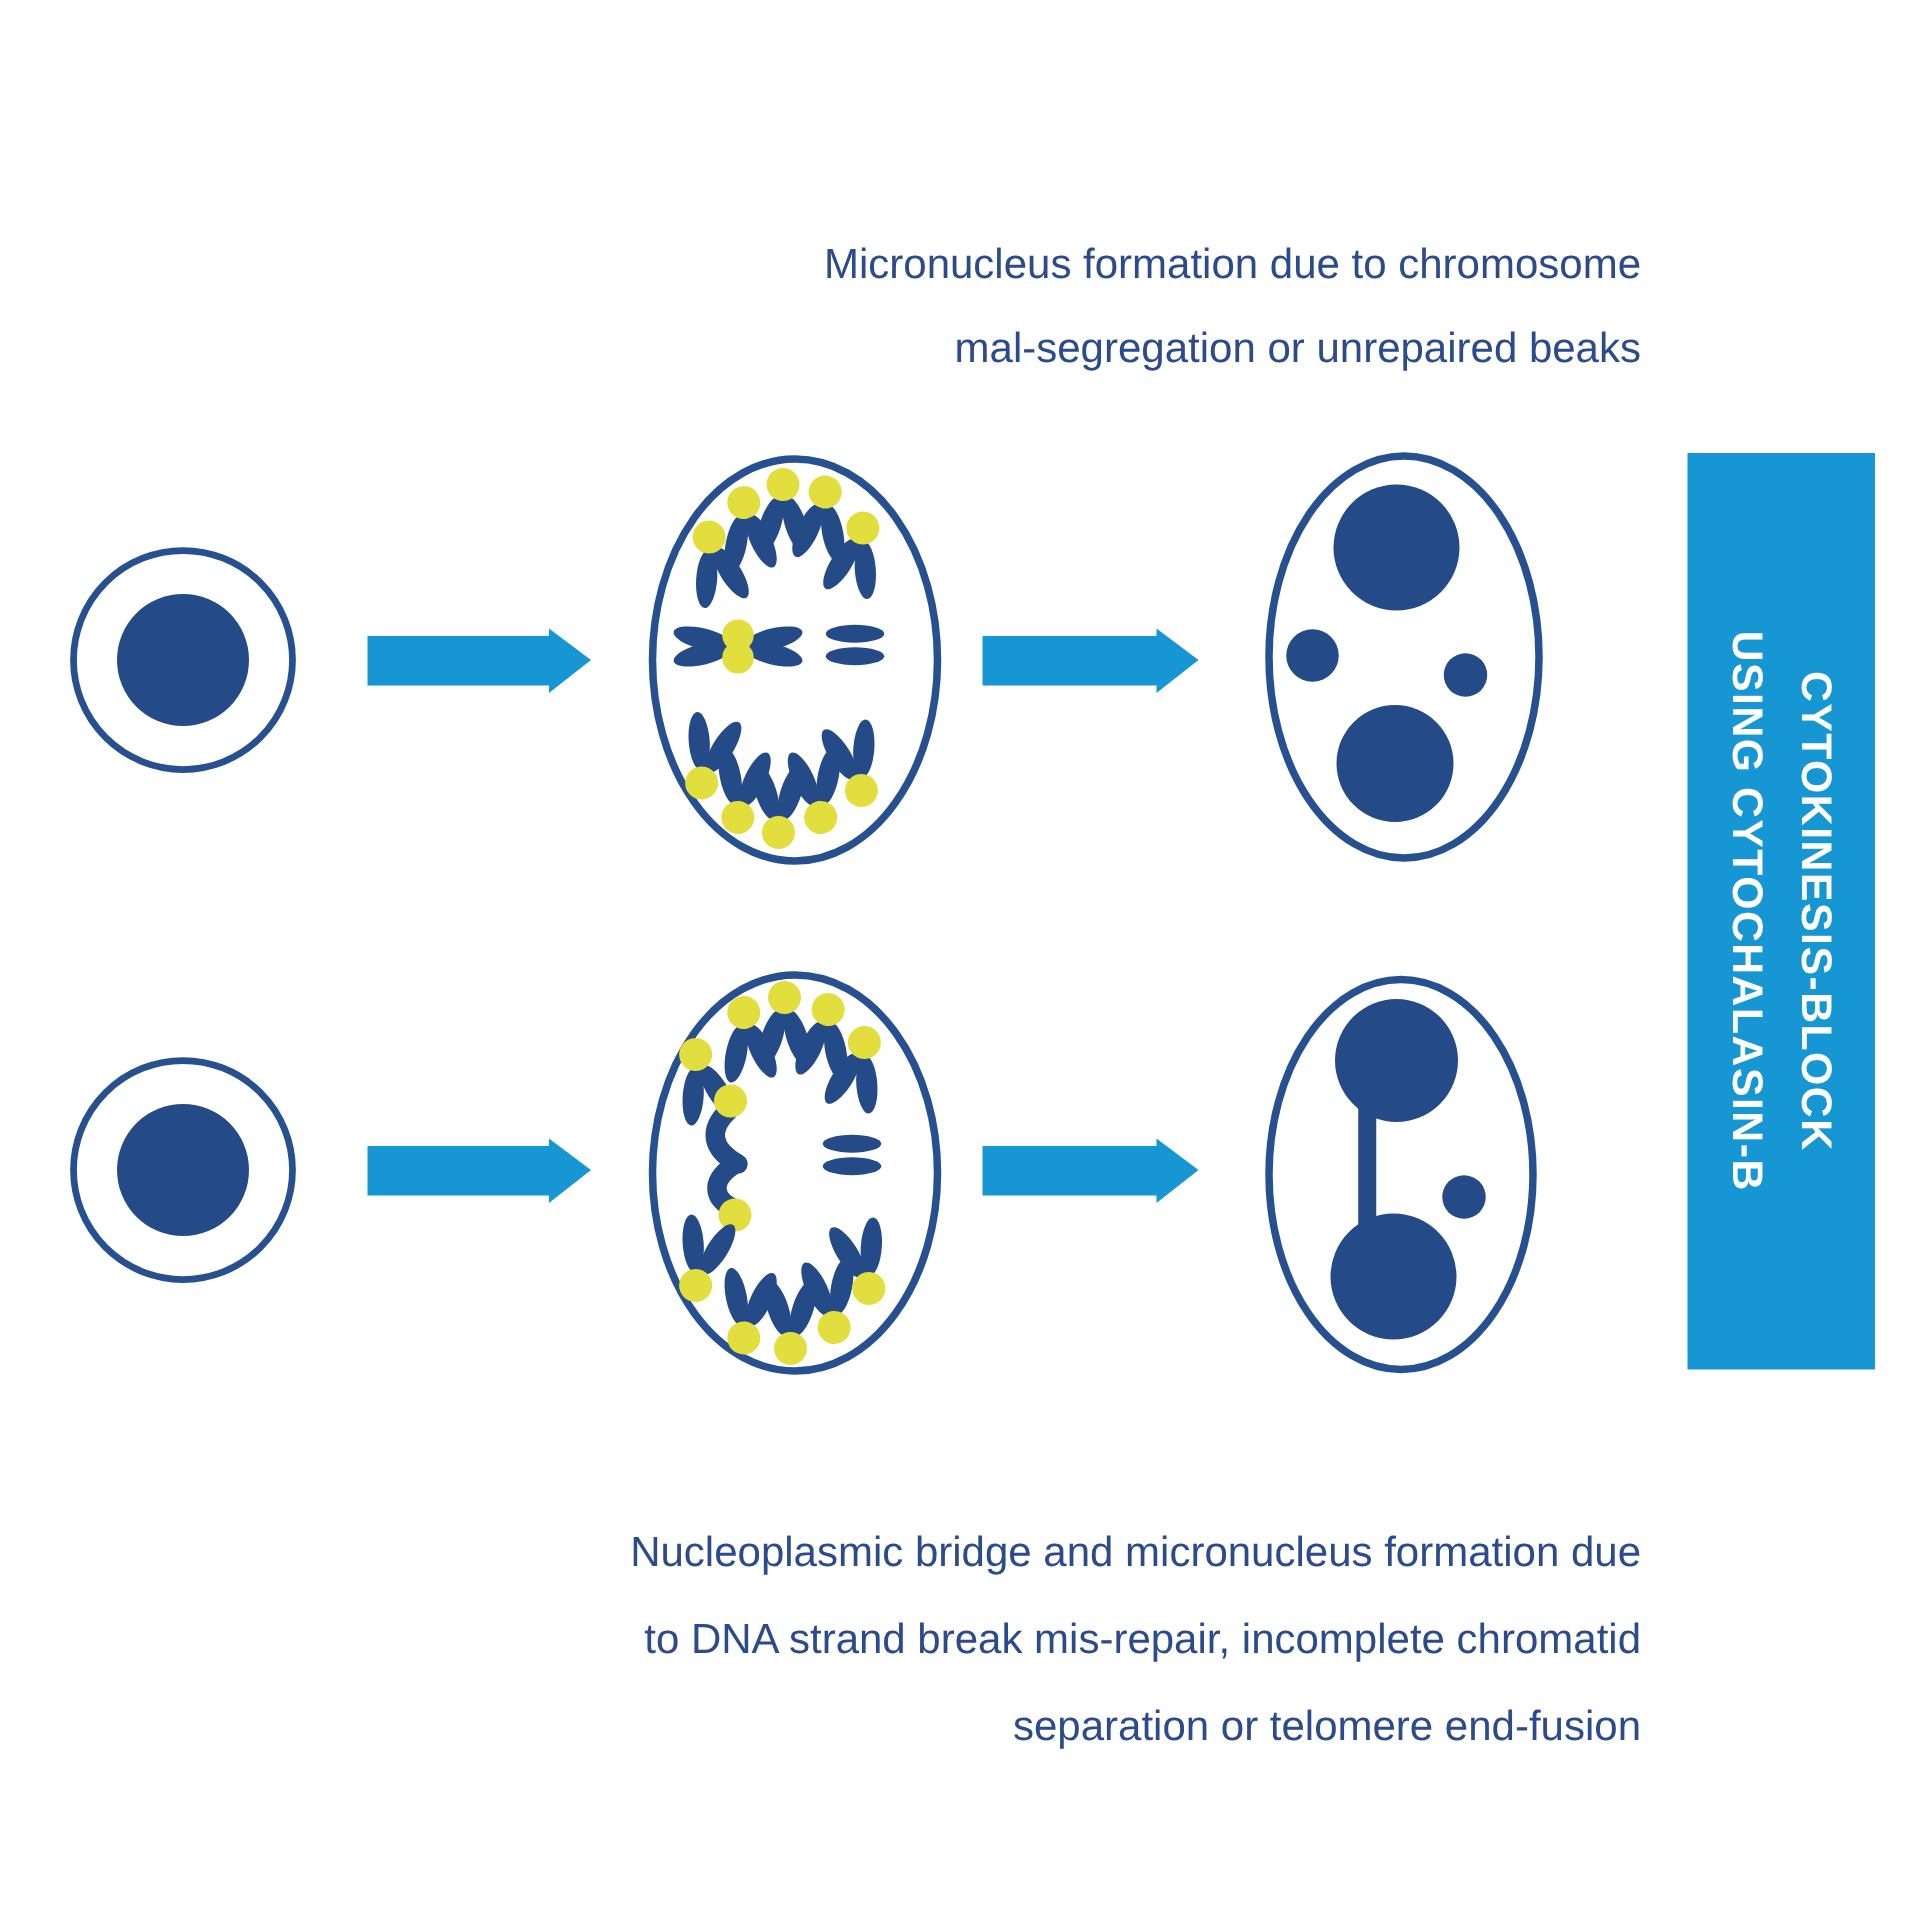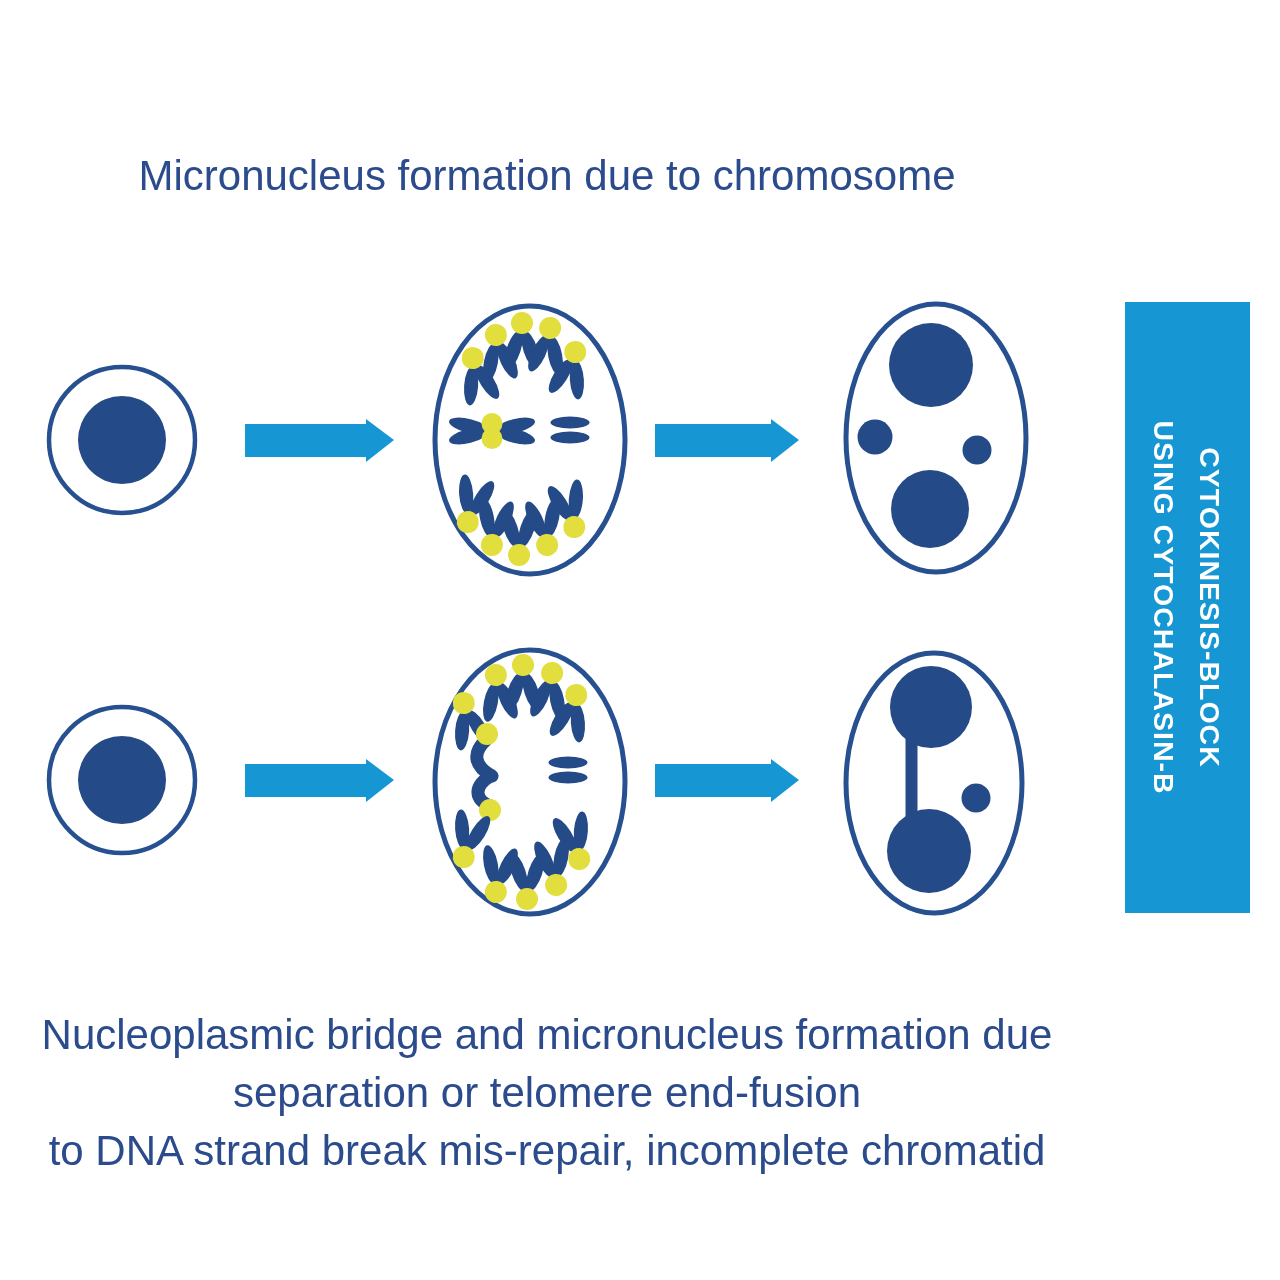--- a/index.html
+++ b/index.html
@@ -2,22 +2,22 @@
 <html><head>
 <meta charset="utf-8">
 <style>
   html,body{margin:0;padding:0;background:#ffffff;}
   body{
     width:1280px;height:1280px;position:relative;overflow:hidden;
     font-family:"Liberation Sans", sans-serif;
   }
   .stage{position:absolute;left:0;top:0;width:1280px;height:1280px;}
   .caption{
-    position:absolute;left:0;width:1094px;text-align:center;
-    color:#2b4b8c;font-size:42px;line-height:56px;font-weight:400;
+    position:absolute;left:0;width:1094px;text-align:right;
+    color:#2b4b8c;font-size:28px;line-height:56px;font-weight:400;
   }
   .caption-top{top:148px;}
   .caption-bottom{top:1006px;line-height:58px;}
   .banner{
     position:absolute;left:1125px;top:302px;width:125px;height:611px;
     background:#1697d4;
   }
   .banner-inner{
     position:absolute;left:-243px;top:243px;width:611px;height:125px;
     transform:rotate(90deg);
@@ -134,26 +134,27 @@
       <rect x="905.5" y="735" width="12" height="90" fill="#254a88"></rect>
       <circle cx="931" cy="707" r="41" fill="#254a88"></circle>
       <circle cx="929" cy="851" r="42" fill="#254a88"></circle>
       <circle cx="976" cy="798" r="14.5" fill="#254a88"></circle>
     </g>
   </g>
 </svg>
 
 <div class="caption caption-top">
   <div>Micronucleus formation due to chromosome</div>
+  <div>mal-segregation or unrepaired beaks</div>
 </div>
 
 <div class="caption caption-bottom">
   <div>Nucleoplasmic bridge and micronucleus formation due</div>
+  <div>to DNA strand break mis-repair, incomplete chromatid</div>
   <div>separation or telomere end-fusion</div>
-  <div>to DNA strand break mis-repair, incomplete chromatid</div>
 </div>
 
 <div class="banner">
   <div class="banner-inner">
     <div>CYTOKINESIS-BLOCK</div>
     <div>USING CYTOCHALASIN-B</div>
   </div>
 </div>
 
 </body></html>

